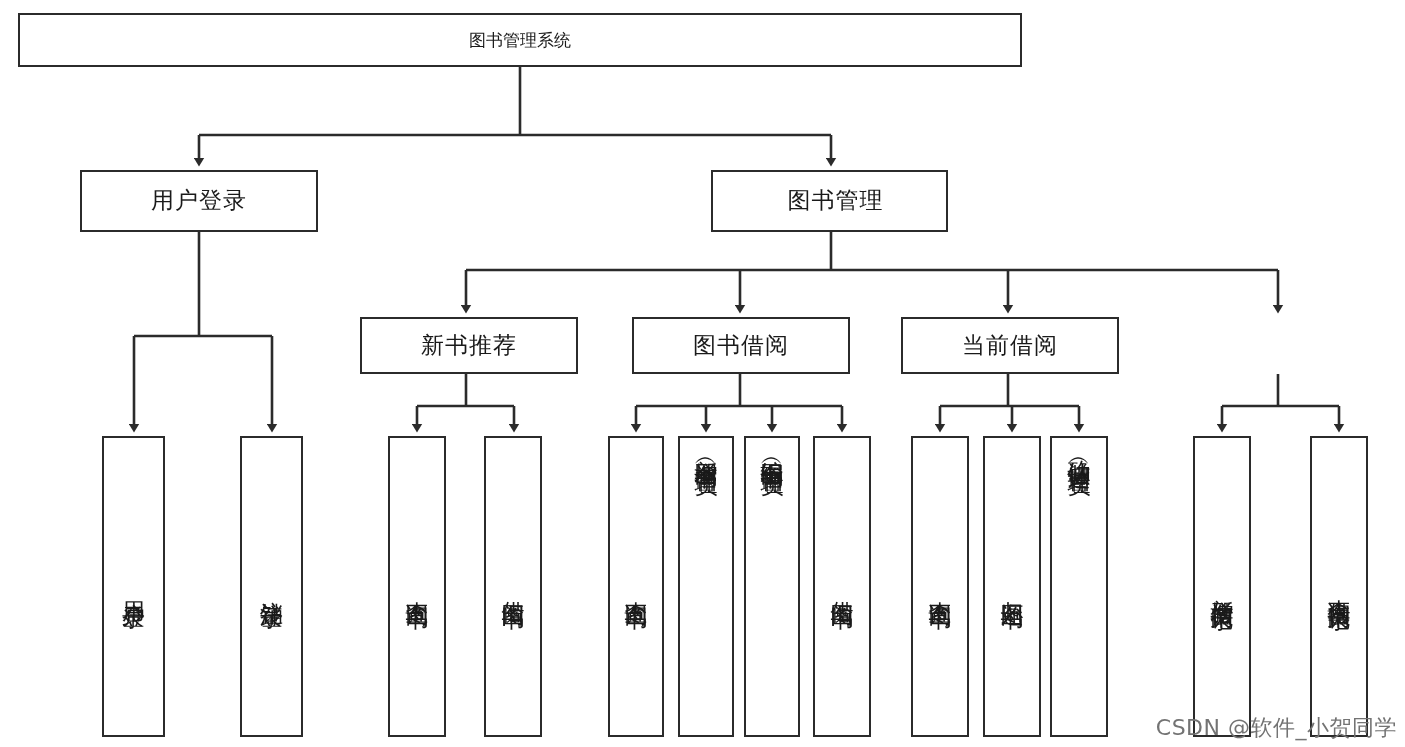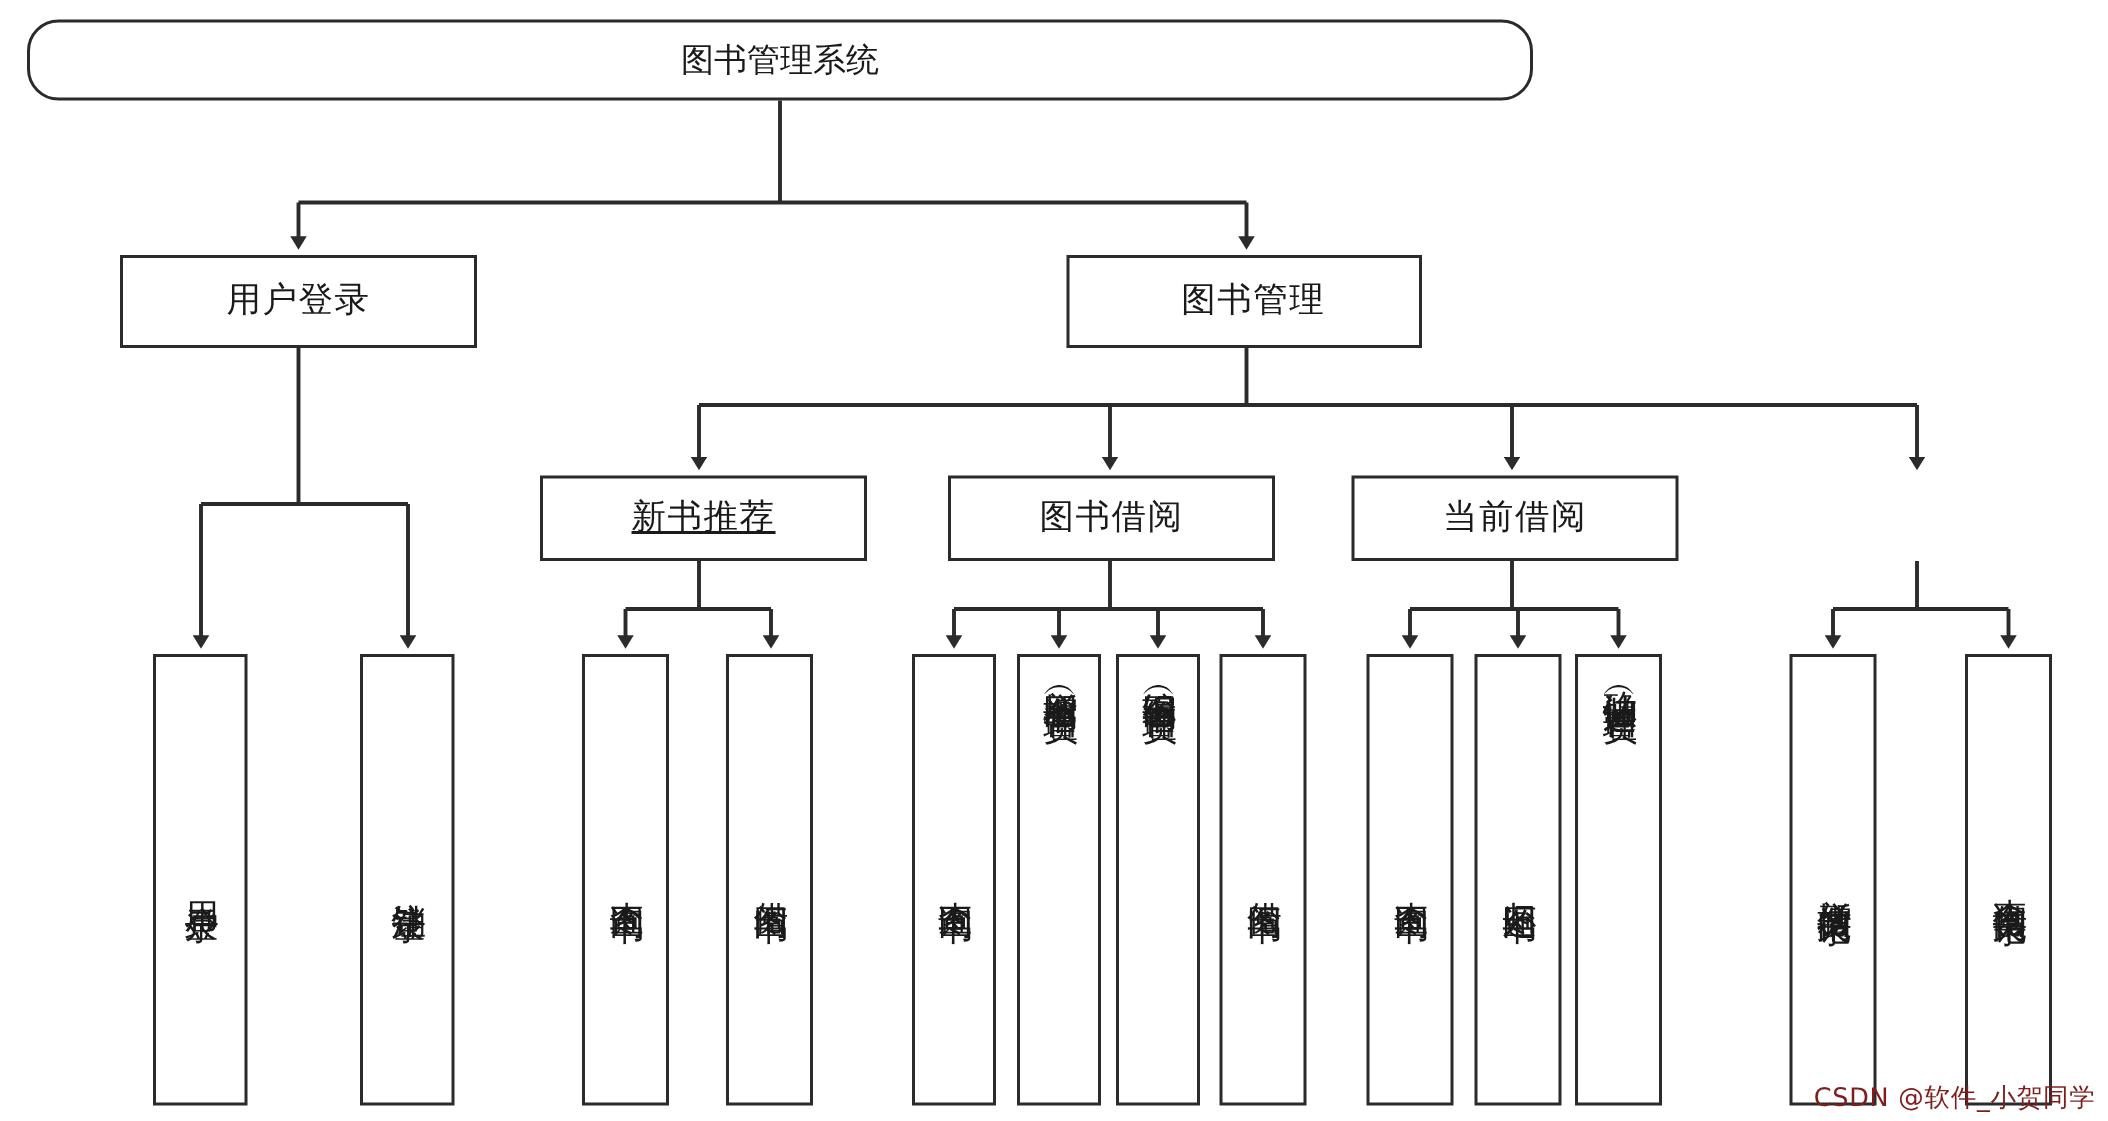--- a/index.html
+++ b/index.html
@@ -34,22 +34,21 @@
     align-items: center;
     justify-content: center;
     color: #1a1a1a;
   }
   .node.h {
     font-size: 23px;
     letter-spacing: 1px;
     line-height: 1.1;
   }
   .node.root {
-    font-size: 22px;
-    border-radius: 21px;
+    font-size: 17px;
   }
   .node.leaf {
     align-items: center;
     justify-content: center;
     padding: 4px 0;
   }
   .node.leaf.toptext {
     align-items: flex-start;
   }
   .vtext {
@@ -58,22 +57,22 @@
     font-size: 23px;
     line-height: 1.18;
     letter-spacing: 2px;
     color: #1a1a1a;
     white-space: nowrap;
   }
   .watermark {
     position: absolute;
     right: 8px;
     bottom: 4px;
-    font-size: 17px;
-    color: #7f1d1d;
+    font-size: 22px;
+    color: #737373;
     letter-spacing: 0.5px;
     white-space: nowrap;
   }
 </style>
 </head>
 <body>
 
 <div id="canvas">
 
   <svg class="connectors" viewBox="0 0 1405 747" xmlns="http://www.w3.org/2000/svg">
@@ -130,21 +129,21 @@
     <span>图书管理系统</span>
   </div>
 
   <div class="node h" style="left:80px; top:170px; width:238px; height:62px;">
     <span>用户登录</span>
   </div>
   <div class="node h" style="left:711px; top:170px; width:237px; height:62px;padding-left:12px;">
     <span>图书管理</span>
   </div>
 
-  <div class="node h" style="left:360px; top:317px; width:218px; height:57px;text-decoration:underline;">
+  <div class="node h" style="left:360px; top:317px; width:218px; height:57px;">
     <span>新书推荐</span>
   </div>
   <div class="node h" style="left:632px; top:317px; width:218px; height:57px;">
     <span>图书借阅</span>
   </div>
   <div class="node h" style="left:901px; top:317px; width:218px; height:57px;">
     <span>当前借阅</span>
   </div>
 
   <div class="node leaf" style="left:102px; top:436px; width:63px; height:301px;">

